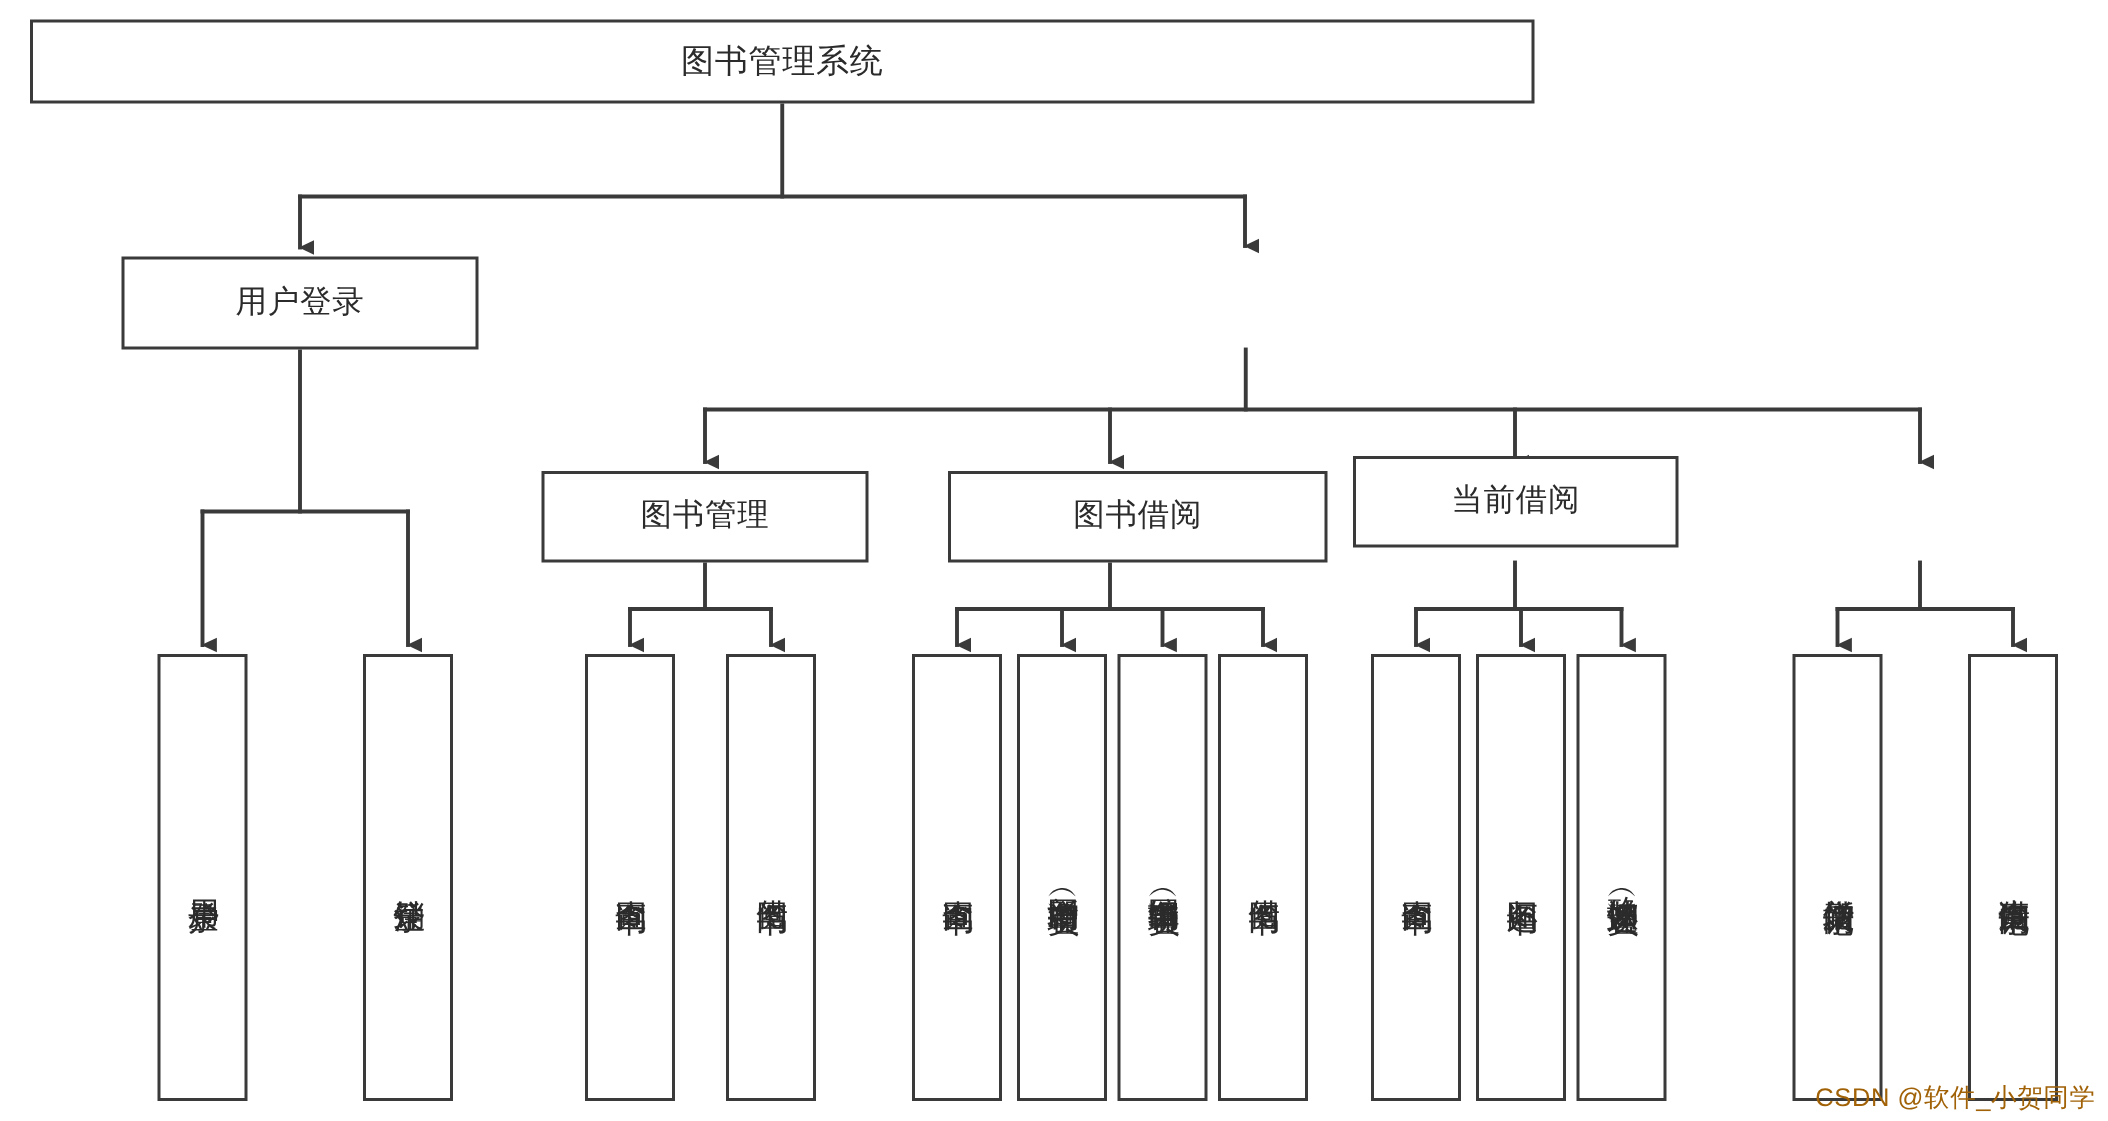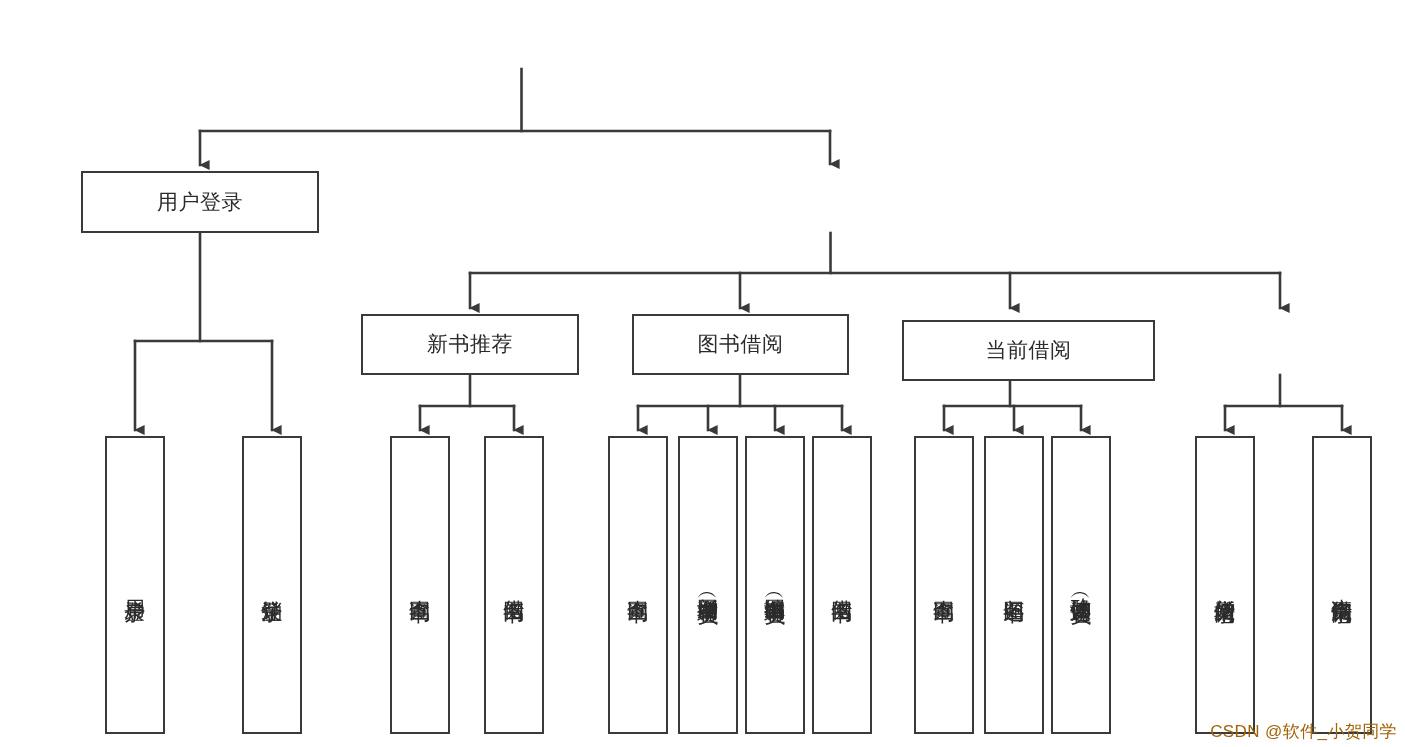--- a/index.html
+++ b/index.html
@@ -102,32 +102,35 @@
       <path d="M1014,406 L1014,430" marker-end="url(#arrow)"></path>
       <path d="M1081,406 L1081,430" marker-end="url(#arrow)"></path>
 
       <path d="M1280,375 L1280,406"></path>
       <path d="M1225,406 L1342,406"></path>
       <path d="M1225,406 L1225,430" marker-end="url(#arrow)"></path>
       <path d="M1342,406 L1342,430" marker-end="url(#arrow)"></path>
     </g>
   </svg>
 
+  <div class="nodebox root" style="left:20px;top:13px;width:1003px;height:56px;">
+    <span class="lbl">图书管理系统</span>
+  </div>
 
   <div class="nodebox" style="left:81px;top:171px;width:238px;height:62px;">
     <span class="lbl">用户登录</span>
   </div>
 
   <div class="nodebox" style="left:361px;top:314px;width:218px;height:61px;">
-    <span class="lbl">新书推荐</span>
+    <span class="lbl">图书管理</span>
   </div>
-  <div class="nodebox" style="left:632px;top:314px;width:217px;height:61px;">
+  <div class="nodebox" style="left:632px;top:314px;width:253px;height:61px;">
     <span class="lbl">图书借阅</span>
   </div>
-  <div class="nodebox" style="left:902px;top:320px;width:253px;height:61px;">
+  <div class="nodebox" style="left:902px;top:304px;width:217px;height:61px;">
     <span class="lbl">当前借阅</span>
   </div>
 
   <div class="leafbox" style="left:105px;top:436px;width:60px;height:298px;">
     <span class="vlbl">用户登录</span>
   </div>
   <div class="leafbox" style="left:242px;top:436px;width:60px;height:298px;">
     <span class="vlbl">注销登录</span>
   </div>
   <div class="leafbox" style="left:390px;top:436px;width:60px;height:298px;">

